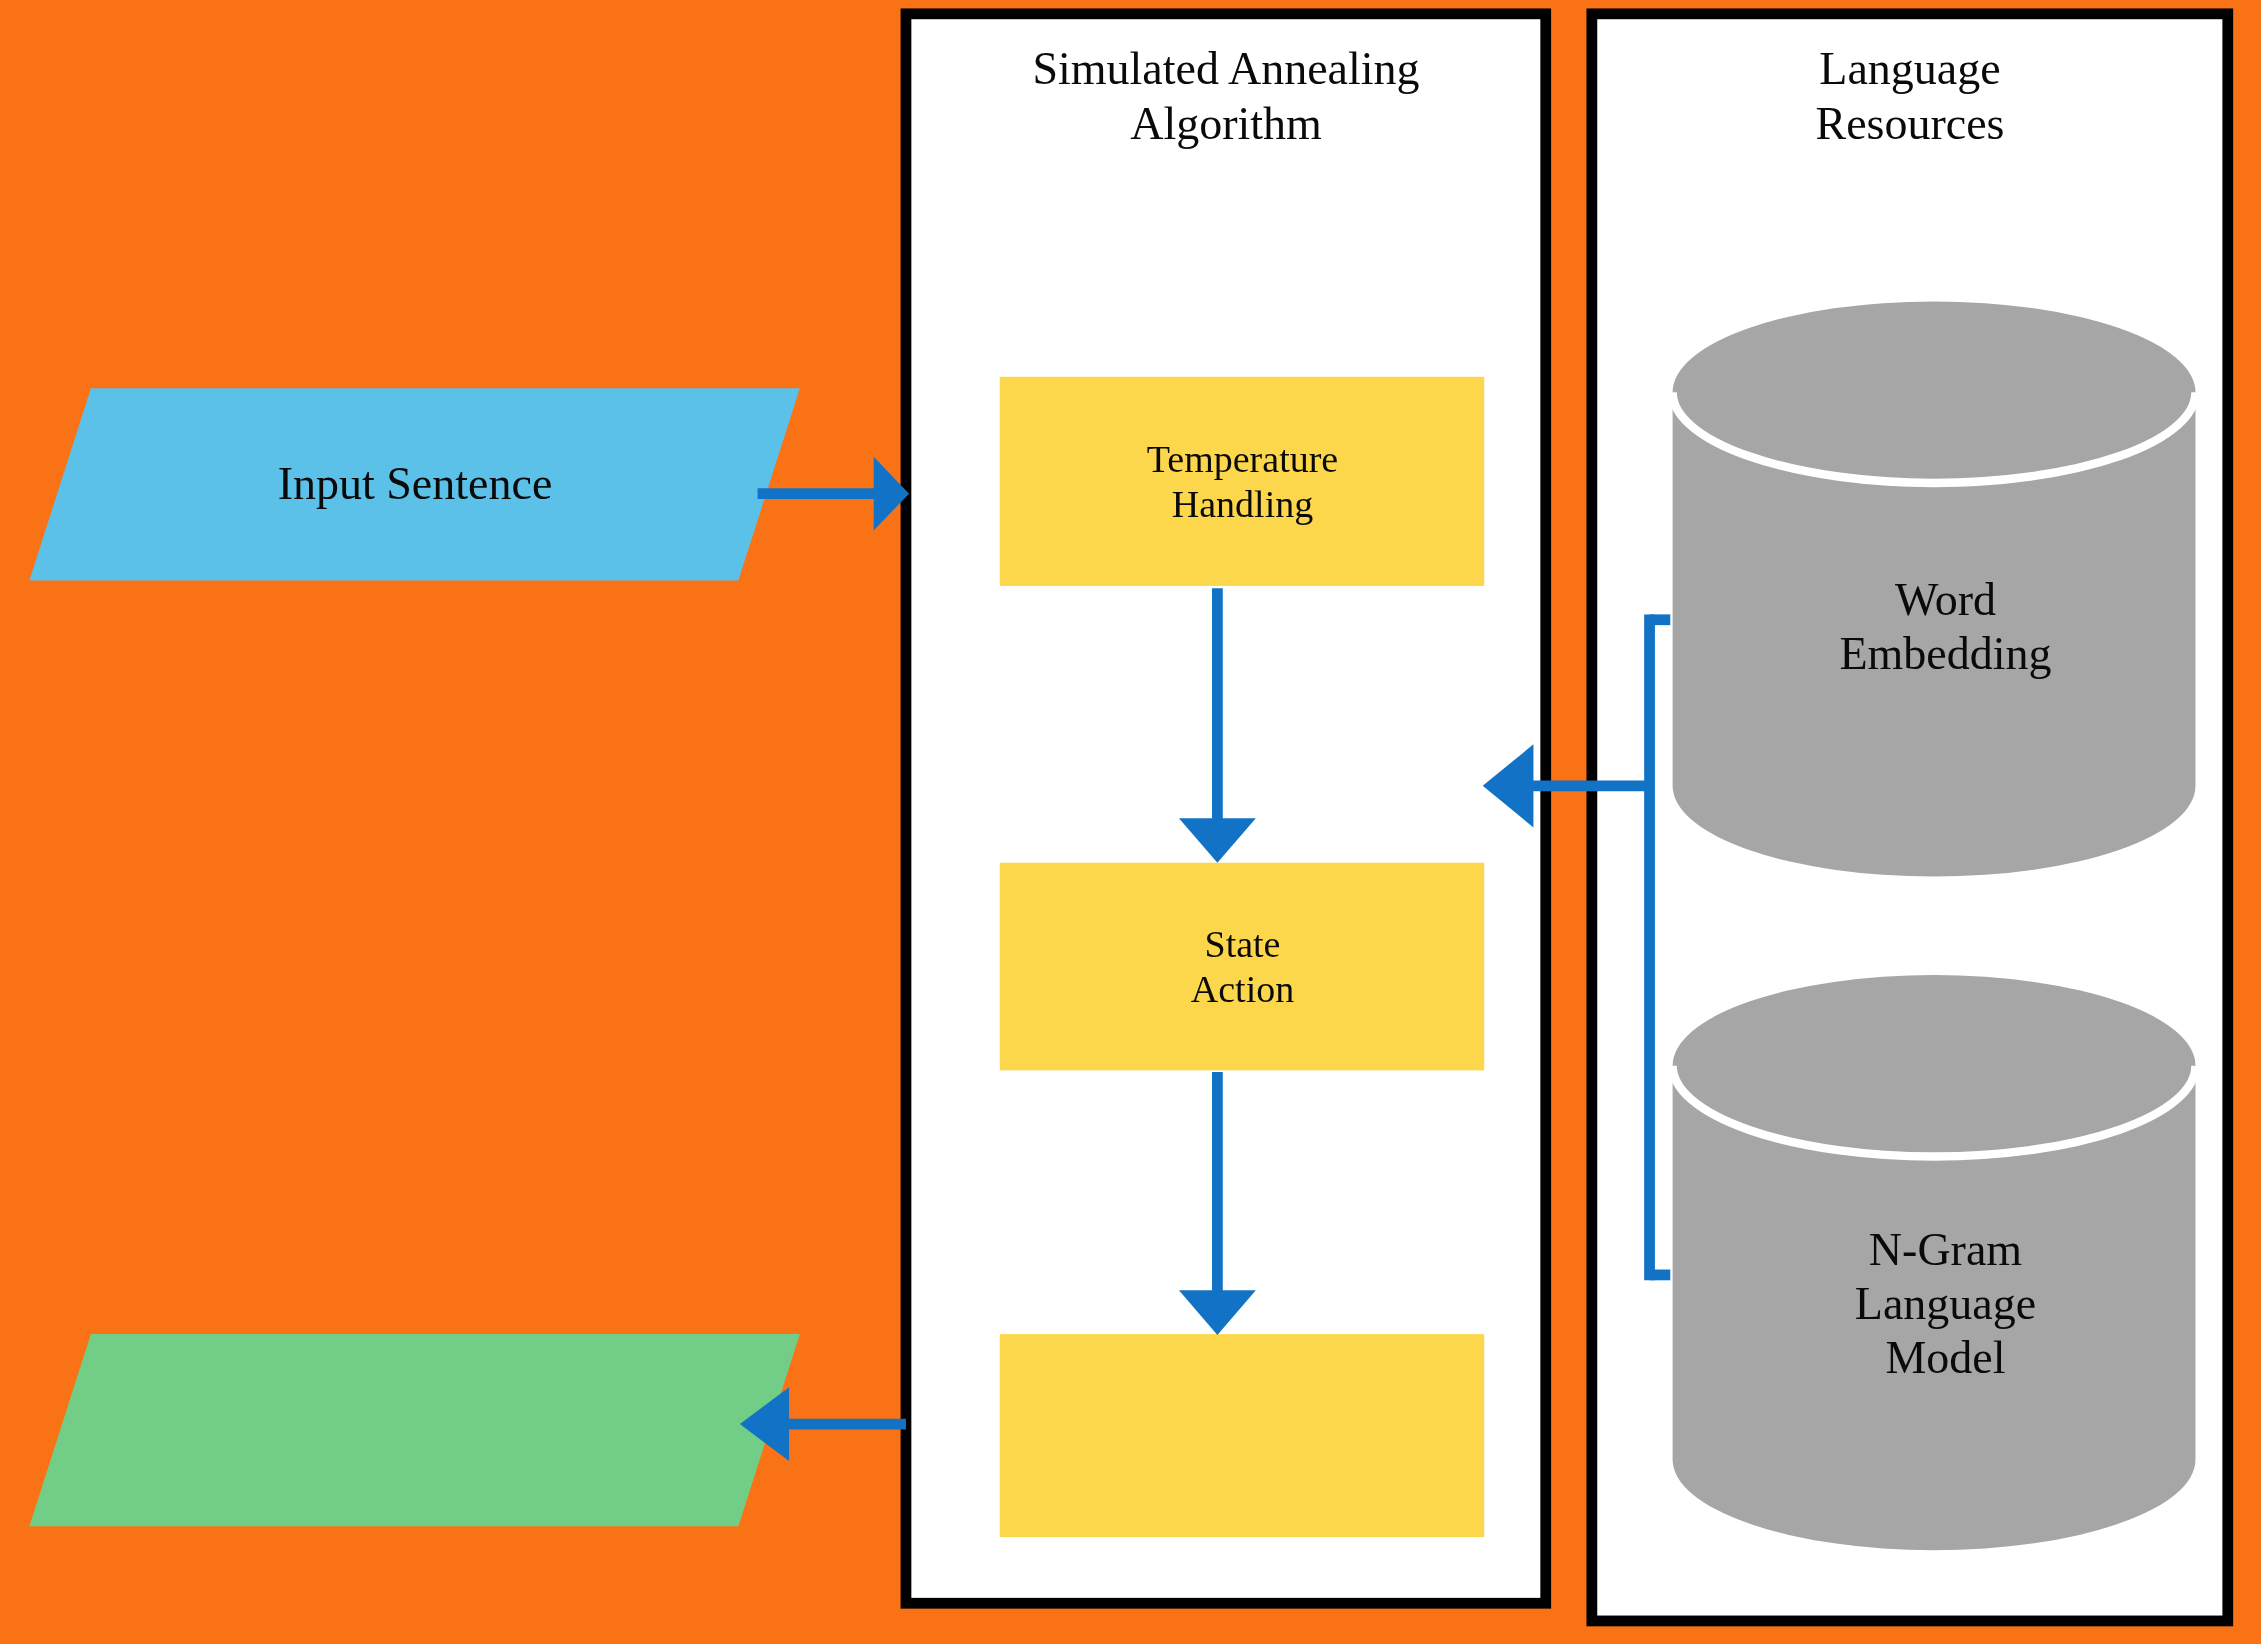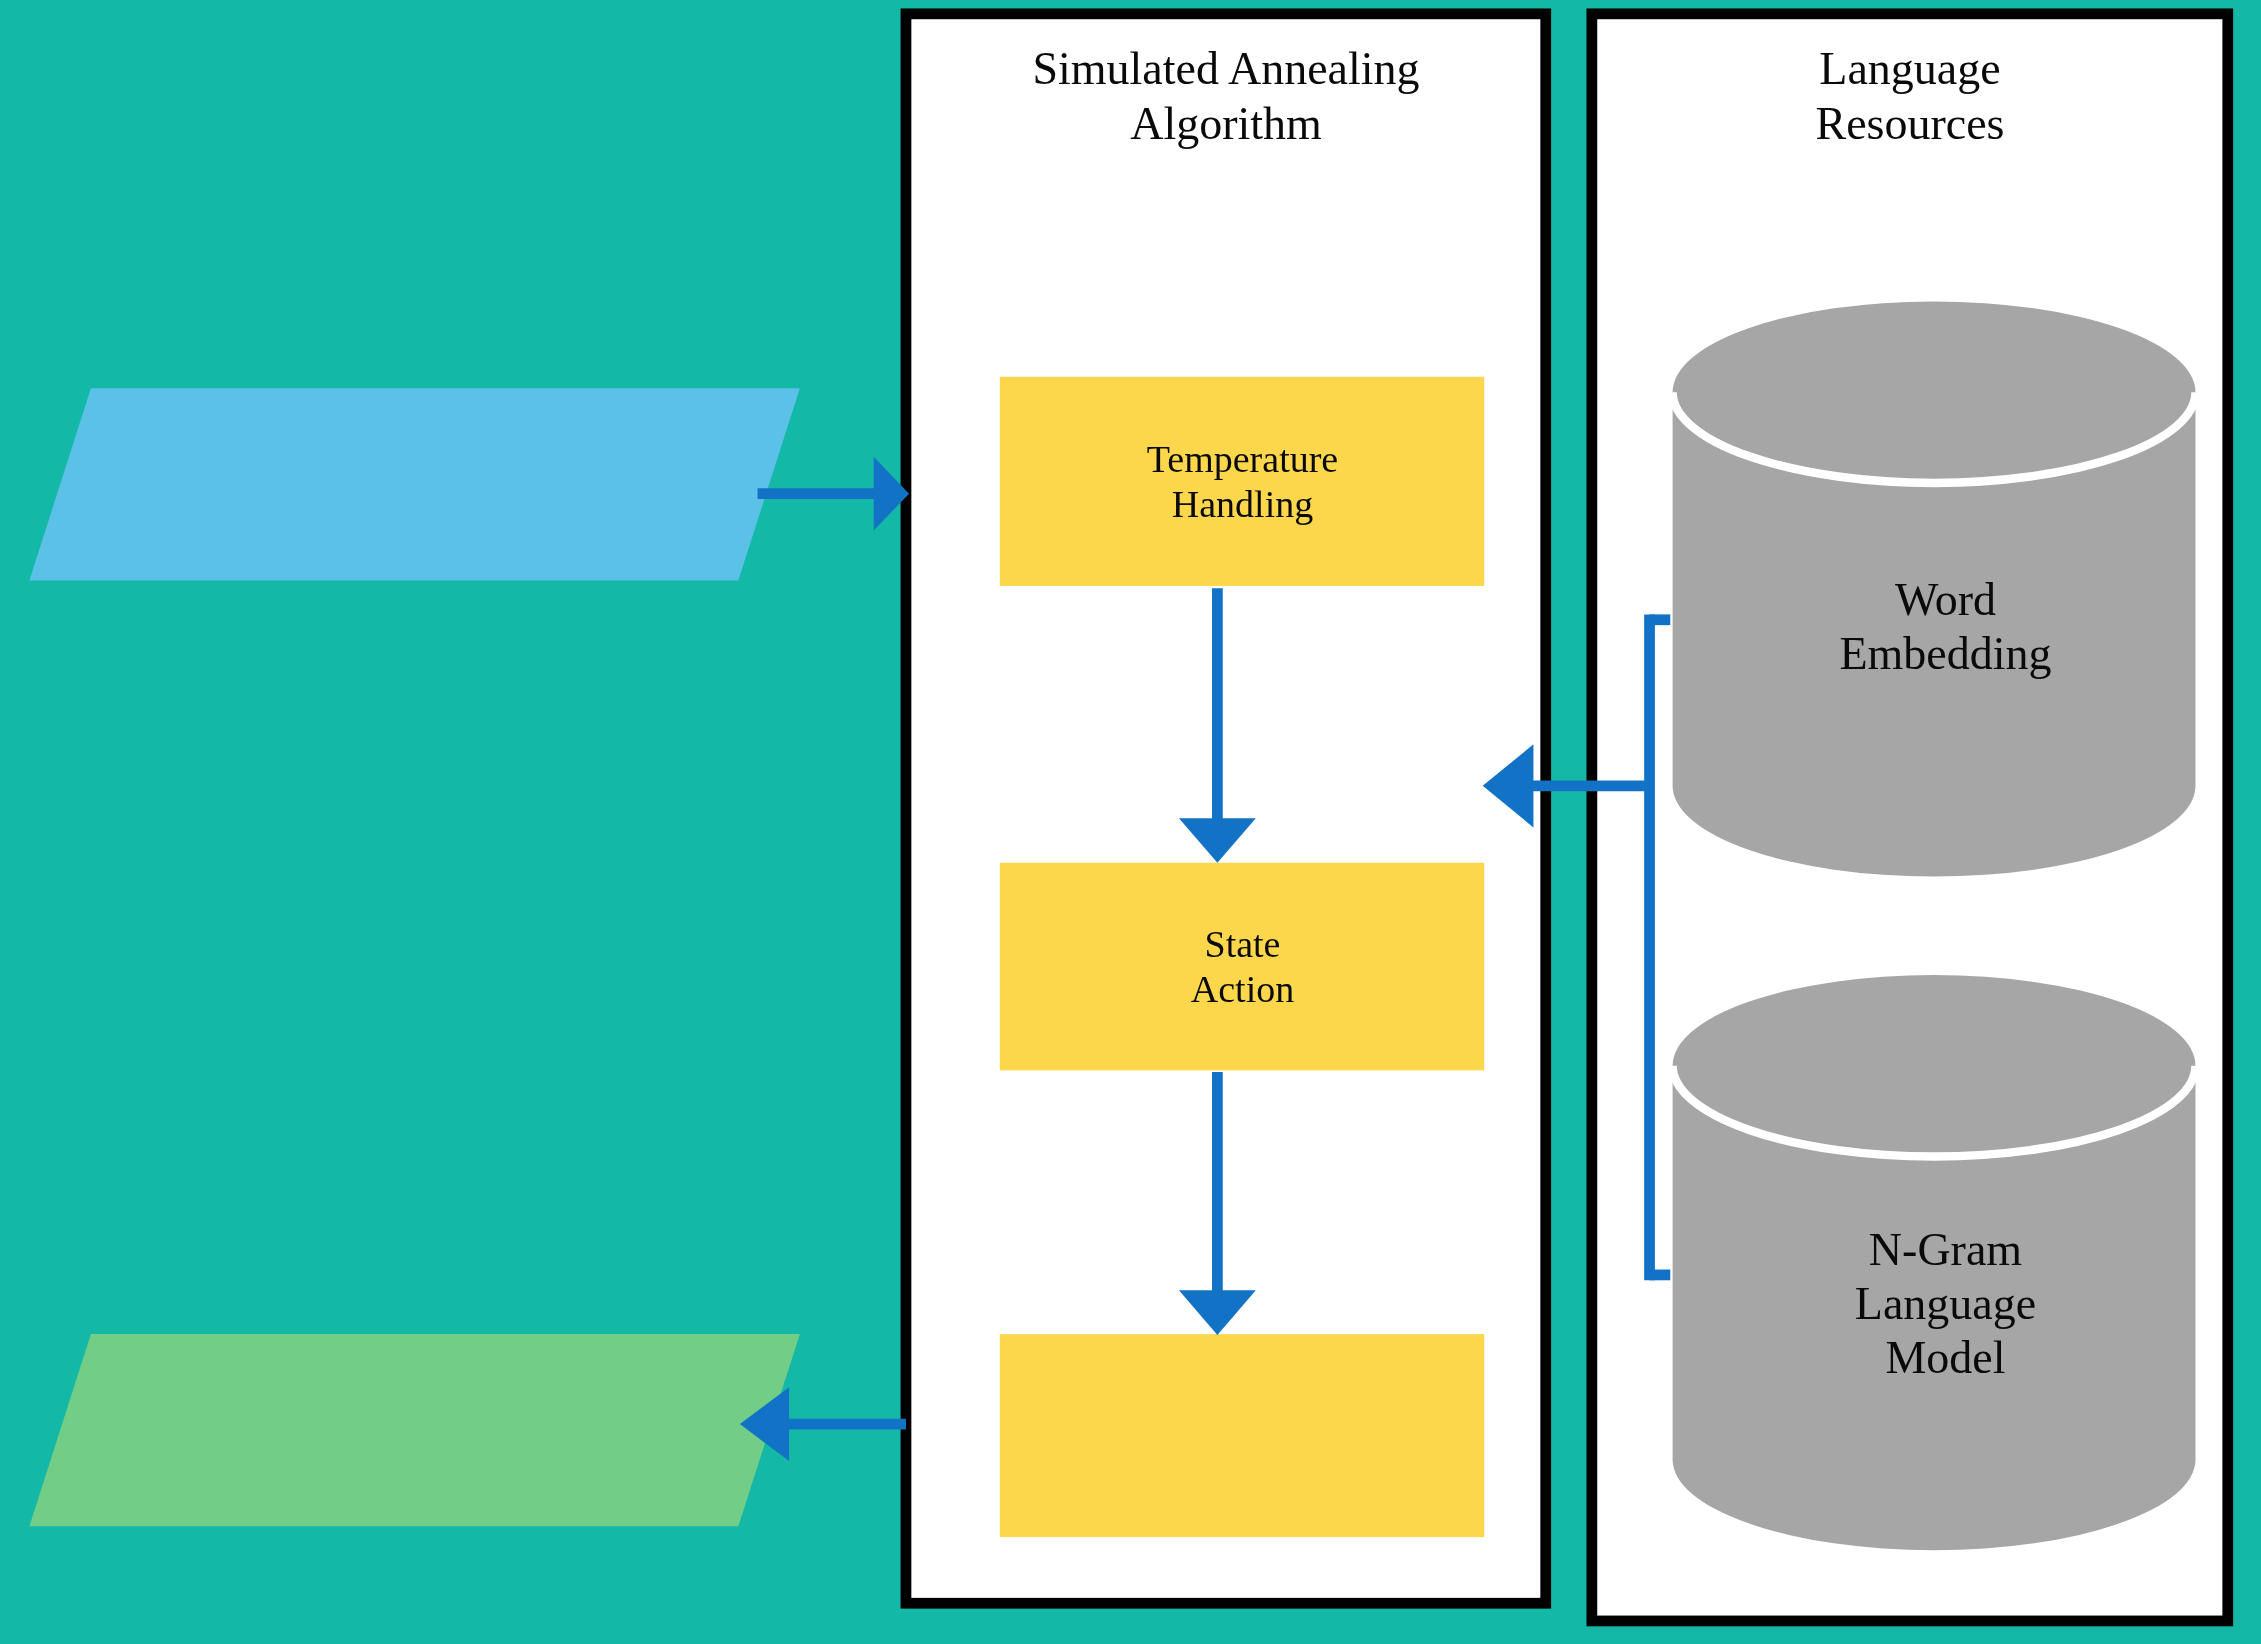--- a/index.html
+++ b/index.html
@@ -4,21 +4,21 @@
 <style>
   html, body {
     margin: 0;
     padding: 0;
     background: #ffffff;
   }
   #canvas {
     position: relative;
     width: 2261px;
     height: 1644px;
-    background: #14b8a6;
+    background: #f97316;
     overflow: hidden;
     font-family: "Liberation Serif", "DejaVu Serif", serif;
   }
   svg.layer {
     position: absolute;
     left: 0;
     top: 0;
     width: 2261px;
     height: 1644px;
   }
@@ -121,20 +121,21 @@
     </g>
 
   </svg>
 
   <div class="lbl panel-title" style="left:906px; top:31px; width:640px; height:131px;">Simulated Annealing
 Algorithm</div>
 
   <div class="lbl panel-title" style="left:1592px; top:31px; width:636px; height:131px;">Language
 Resources</div>
 
+  <div class="lbl shape-label" style="left:46px; top:388px; width:738px; height:192px;">Input Sentence</div>
 
 
   <div class="lbl box-label" style="left:1000px; top:377px; width:485px; height:209px;">Temperature
 Handling</div>
 
   <div class="lbl box-label" style="left:1000px; top:863px; width:485px; height:208px;">State
 Action</div>
 
 
   <div class="lbl cyl-label" style="left:1673px; top:500px; width:523px; height:254px;">Word

